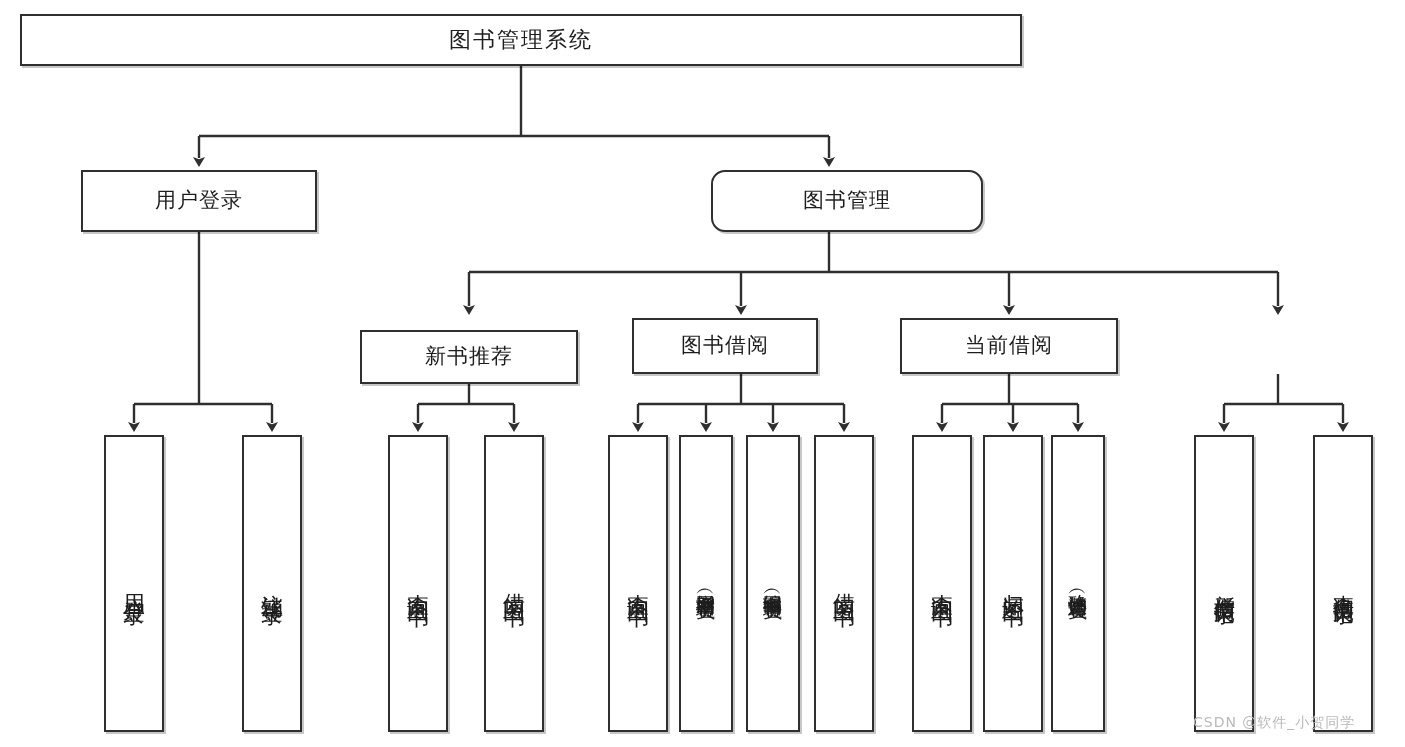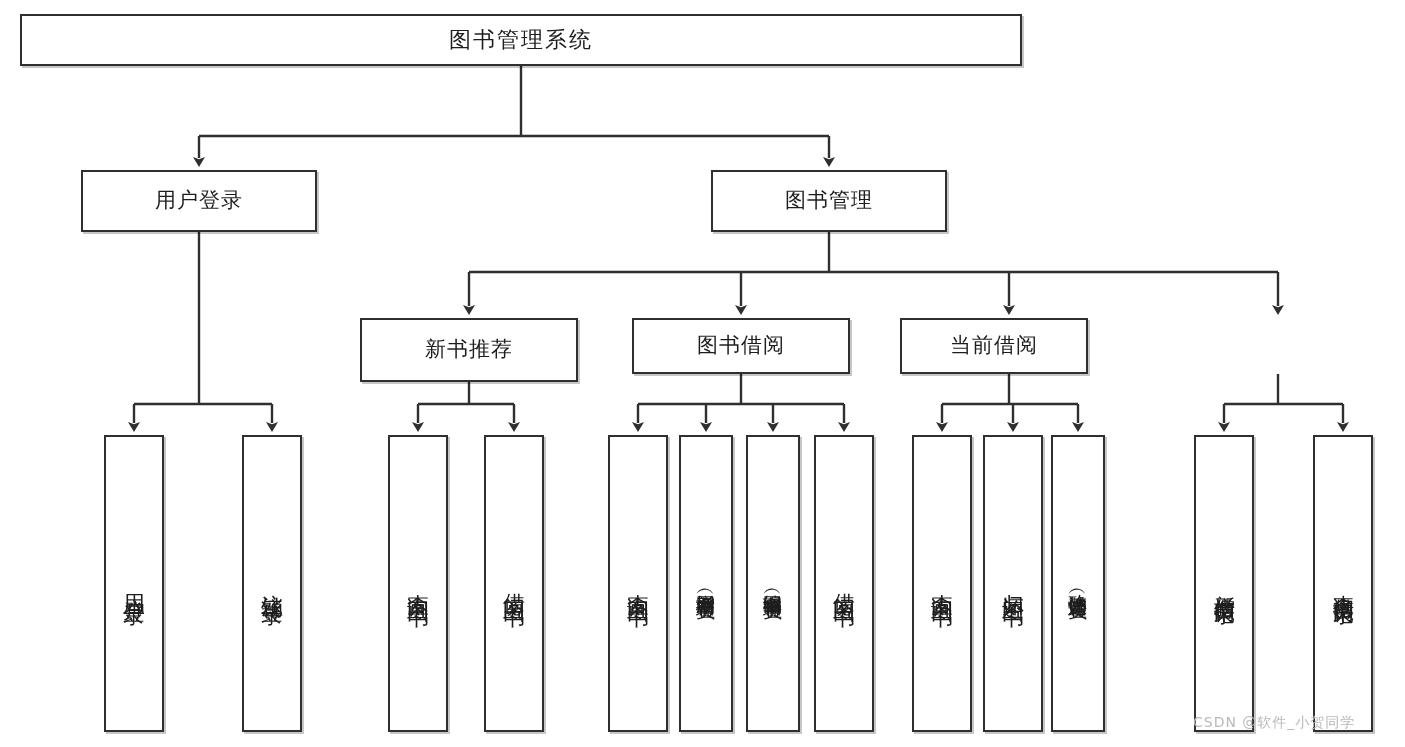--- a/index.html
+++ b/index.html
@@ -120,31 +120,31 @@
     </g>
   </svg>
 
   <div class="node horiz root" id="node-root" style="left: 20px; top: 14px; width: 1002px; height: 52px;">
     <span>图书管理系统</span>
   </div>
 
   <div class="node horiz" id="node-l1-0" style="left: 81px; top: 170px; width: 236px; height: 62px;">
     <span>用户登录</span>
   </div>
-  <div class="node horiz" id="node-l1-1" style="left: 711px; top: 170px; width: 236px; height: 62px;">
+  <div class="node horiz" id="node-l1-1" style="left: 711px; top: 170px; width: 272px; height: 62px; border-radius: 14px;">
     <span>图书管理</span>
   </div>
 
-  <div class="node horiz" id="node-l2-0" style="left: 360px; top: 318px; width: 218px; height: 64px;">
+  <div class="node horiz" id="node-l2-0" style="left: 360px; top: 330px; width: 218px; height: 54px;">
     <span>新书推荐</span>
   </div>
-  <div class="node horiz" id="node-l2-1" style="left: 632px; top: 318px; width: 218px; height: 56px;">
+  <div class="node horiz" id="node-l2-1" style="left: 632px; top: 318px; width: 186px; height: 56px;">
     <span>图书借阅</span>
   </div>
-  <div class="node horiz" id="node-l2-2" style="left: 900px; top: 318px; width: 188px; height: 56px;">
+  <div class="node horiz" id="node-l2-2" style="left: 900px; top: 318px; width: 218px; height: 56px;">
     <span>当前借阅</span>
   </div>
 
   <div class="node leaf" id="node-leaf-0" style="left: 104px; top: 435px; width: 60px; height: 297px;">
     <span class="txt">用户登录</span>
   </div>
   <div class="node leaf" id="node-leaf-1" style="left: 242px; top: 435px; width: 60px; height: 297px;">
     <span class="txt">注销登录</span>
   </div>
   <div class="node leaf" id="node-leaf-2" style="left: 388px; top: 435px; width: 60px; height: 297px;">

